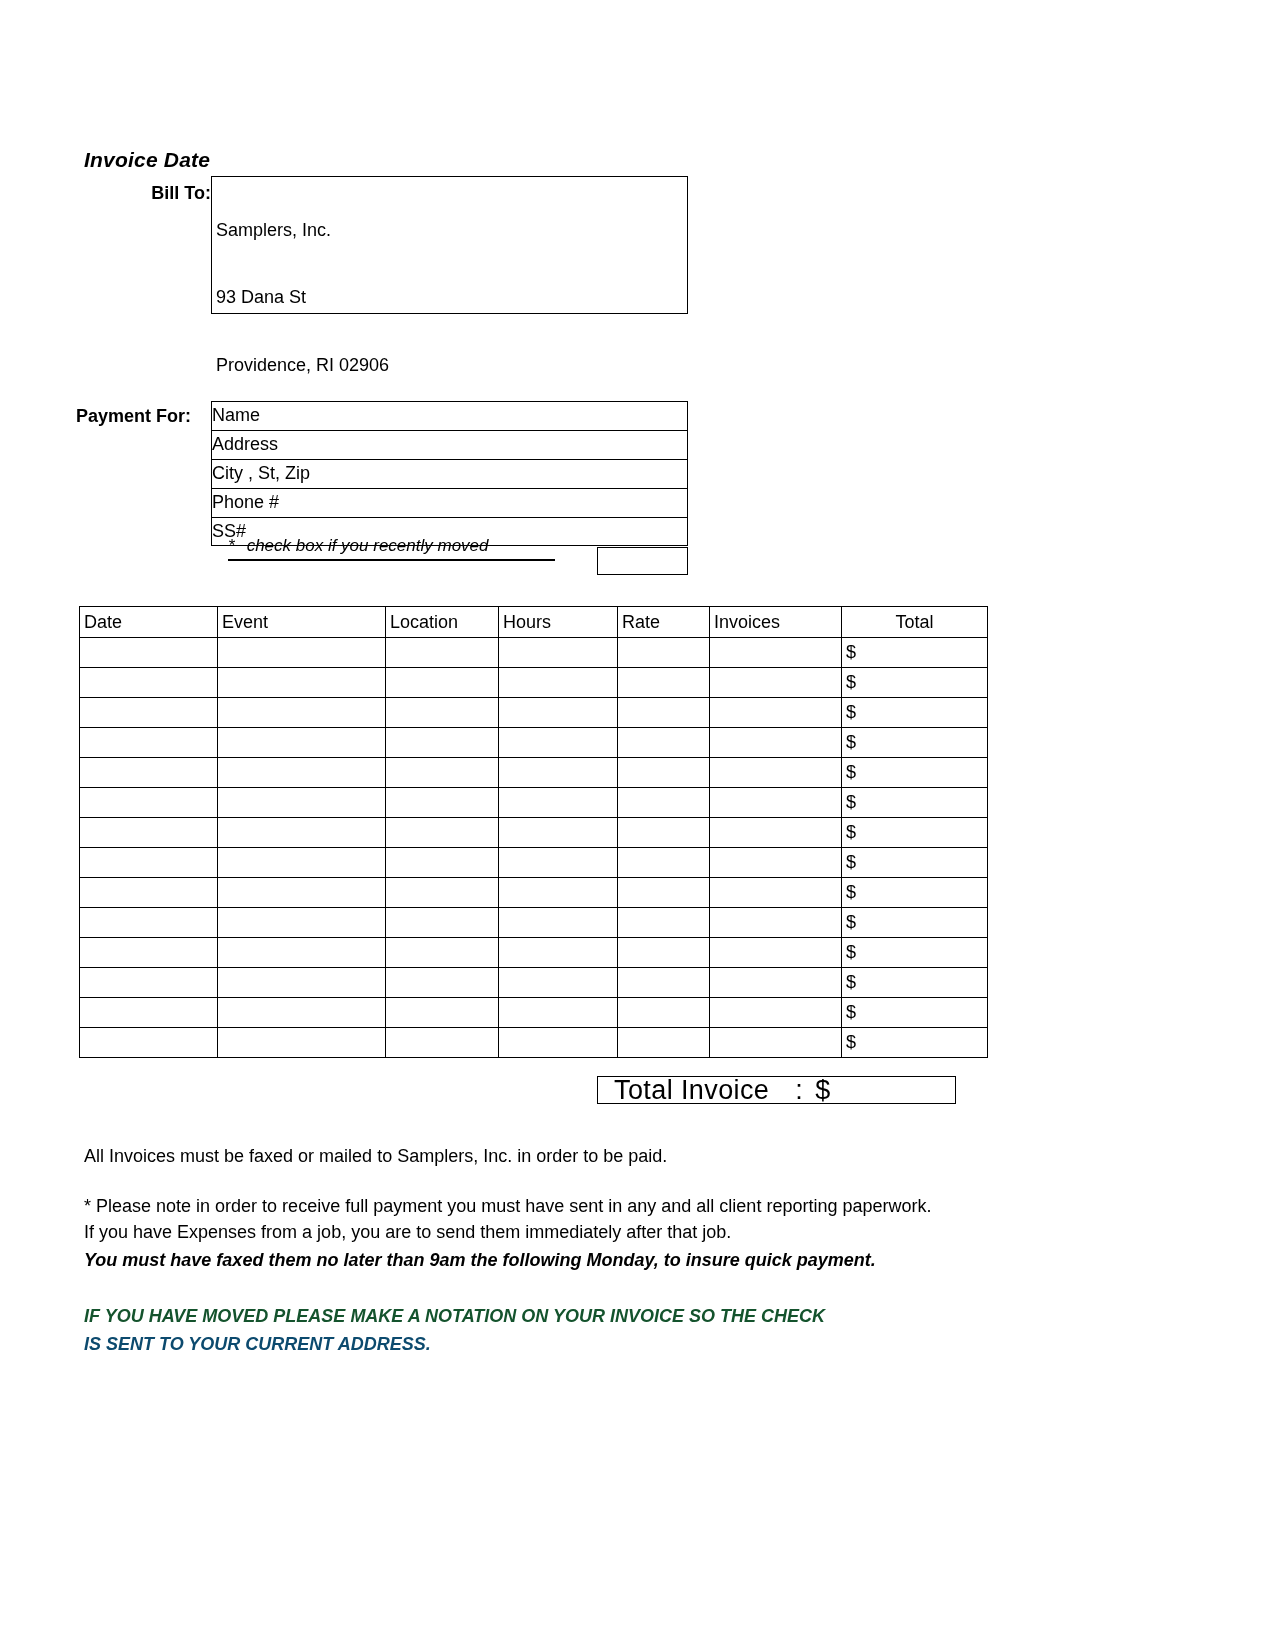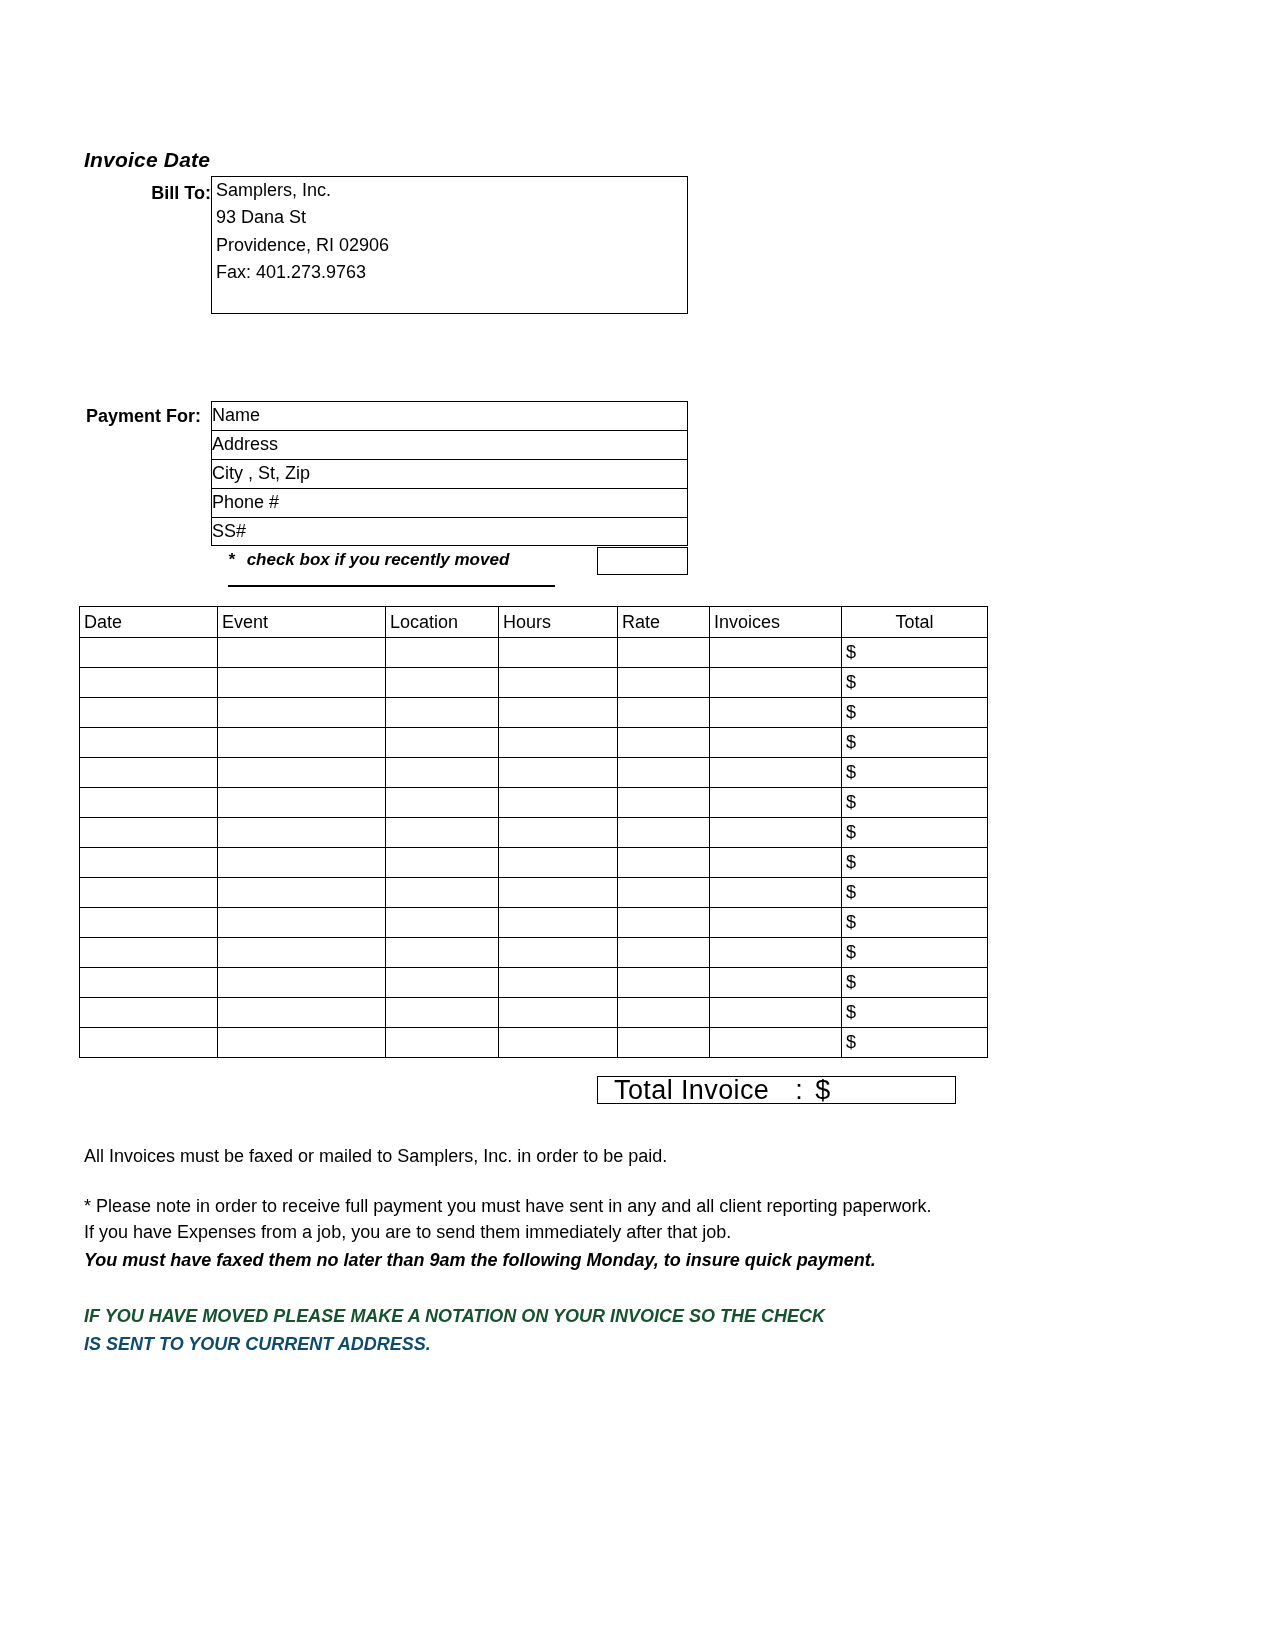--- a/index.html
+++ b/index.html
@@ -55,29 +55,30 @@
     height: 138px;
     border: 1.6px solid #000;
     box-sizing: border-box;
     padding: 0;
   }
   .billto-line {
     font-size: 18px;
     line-height: 27.4px;
     padding-left: 4px;
     white-space: nowrap;
+    margin-top: 40px;
   }
 
   
   .paymentfor-label {
     position: absolute;
     left: 76px;
     top: 406px;
     width: 135px;
-    text-align: center;
+    text-align: left;
     font-size: 18px;
     font-weight: bold;
     white-space: nowrap;
   }
   .paymentfor-box {
     position: absolute;
     left: 211px;
     top: 401px;
     width: 477px;
     height: 145px;
@@ -94,27 +95,27 @@
     background: #fff;
   }
   .pf-row:last-child {
     border-bottom: 1.4px solid #000;
   }
 
   
   .moved-note {
     position: absolute;
     left: 228px;
-    top: 550px;
+    top: 536px;
     width: 327px;
     font-size: 17px;
-    font-weight: bold;
+    font-weight: normal;
     font-style: italic;
     border-bottom: 2px solid #000;
-    padding-bottom: 15px;
+    padding-bottom: 3px;
     white-space: nowrap;
   }
   .moved-note .star {
     margin-right: 12px;
   }
   .moved-checkbox {
     position: absolute;
     left: 597px;
     top: 547px;
     width: 91px;

